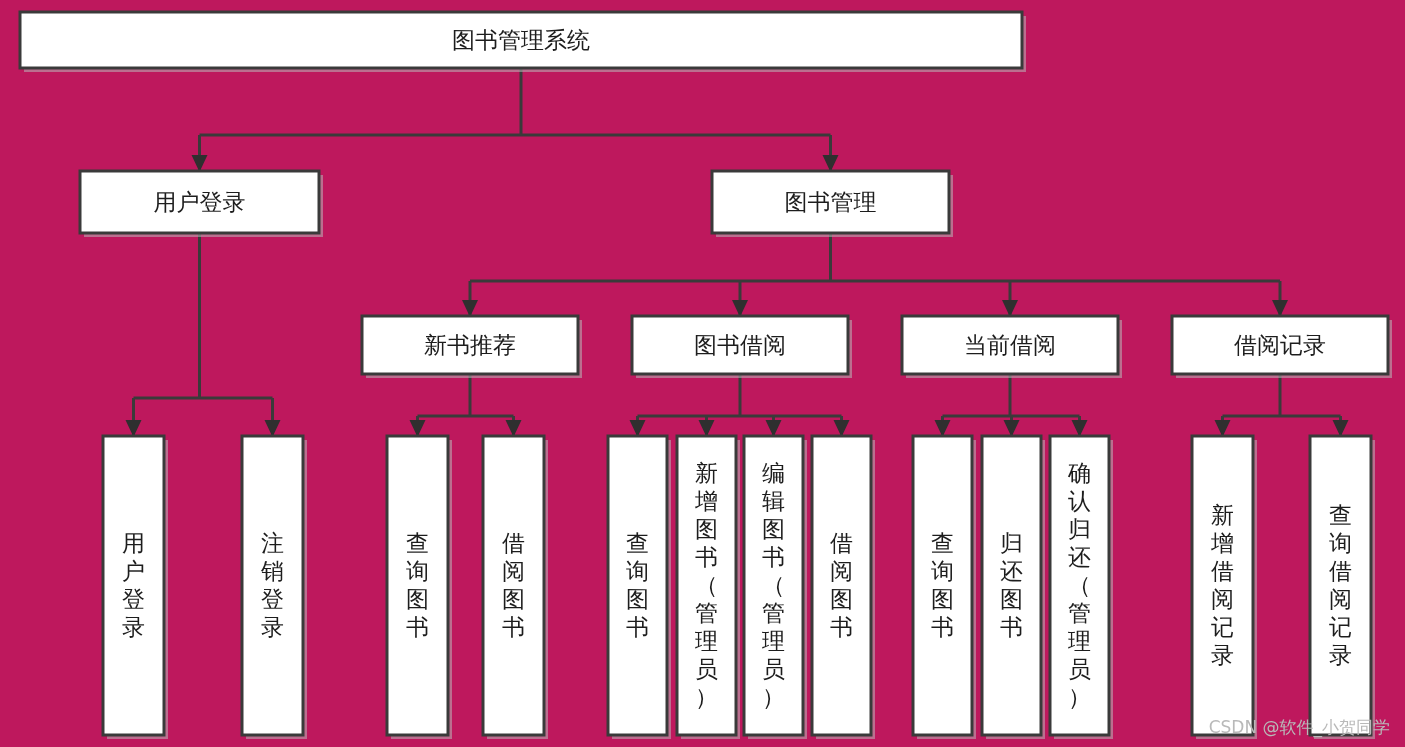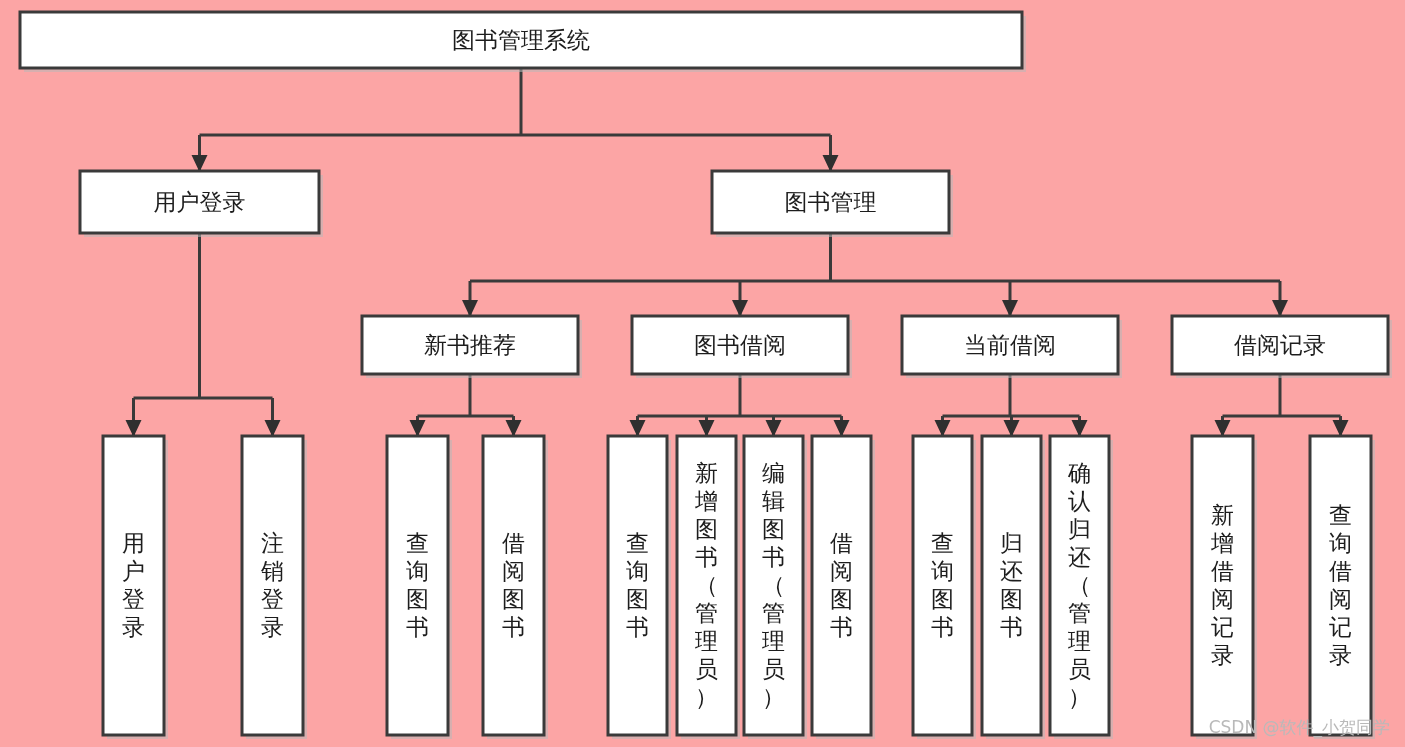--- a/index.html
+++ b/index.html
@@ -11,21 +11,21 @@
   body {
     width: 1405px;
     height: 747px;
     font-family: "DejaVu Sans", "Liberation Sans", sans-serif;
     overflow: hidden;
   }
   #diagram-root {
     position: relative;
     width: 1405px;
     height: 747px;
-    background: #fca5a5;
+    background: #be185d;
   }
   svg#diagram-canvas {
     position: absolute;
     left: 0;
     top: 0;
     width: 1405px;
     height: 747px;
     display: block;
   }
   .node-rect {

